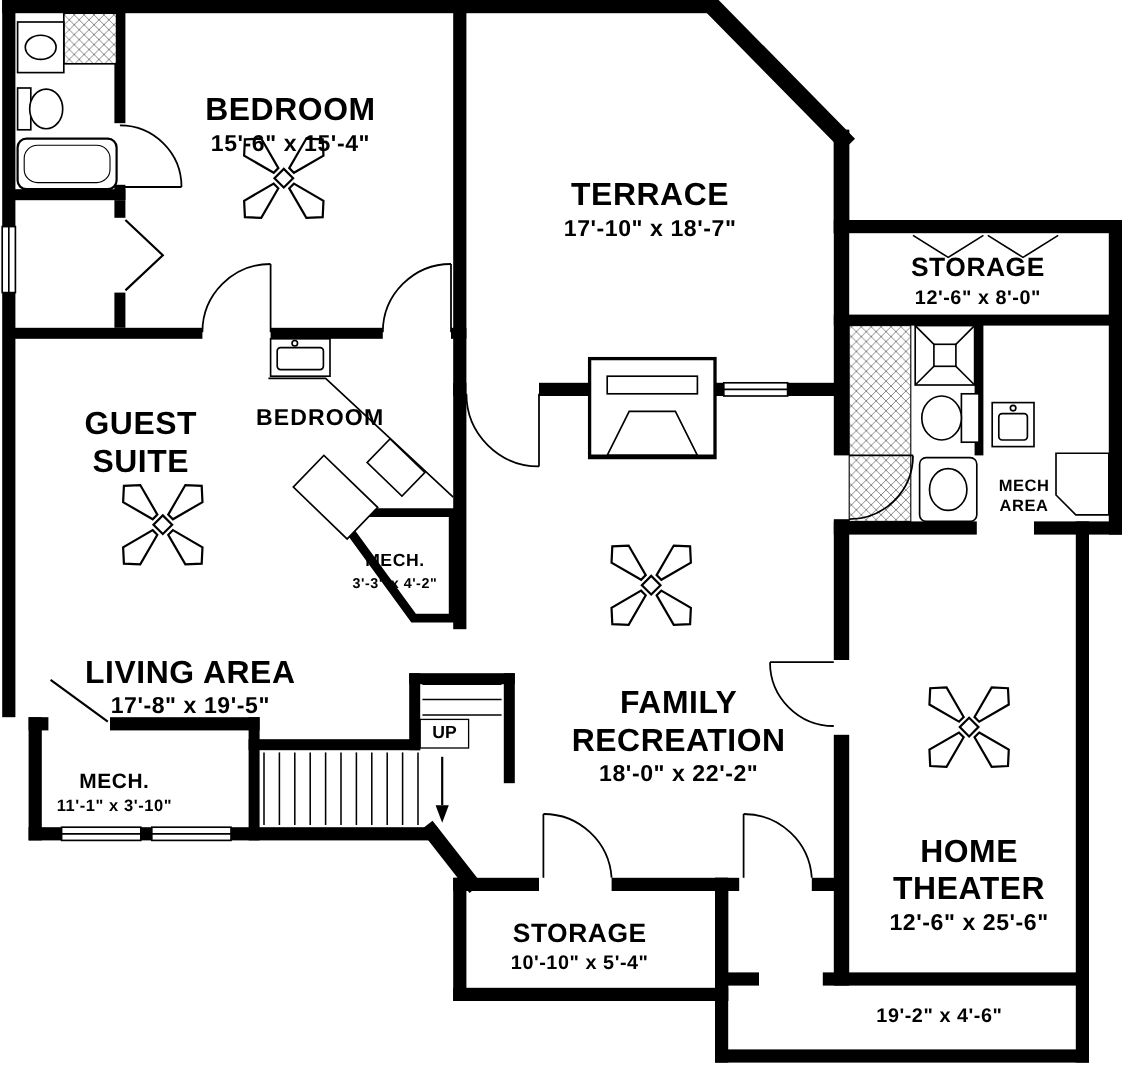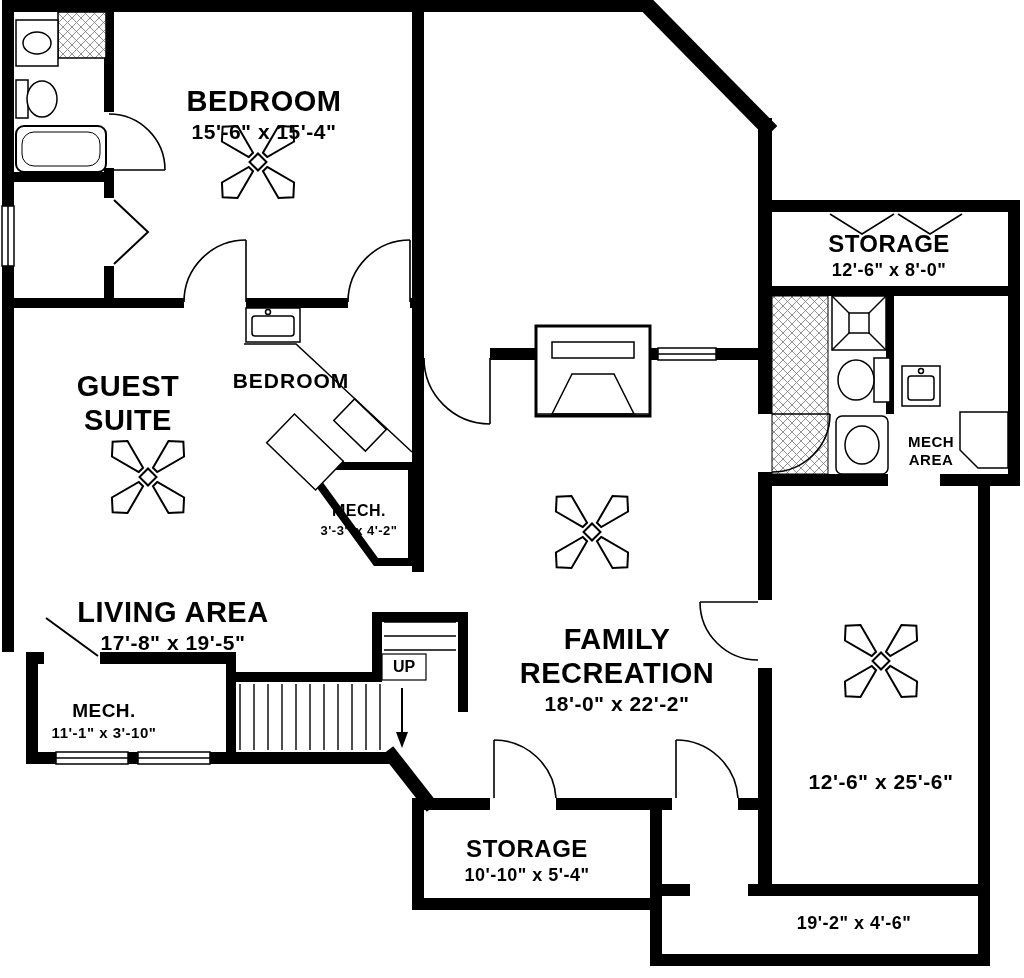--- a/index.html
+++ b/index.html
@@ -248,20 +248,24 @@
   <use href="#fan" transform="translate(148,477)"></use>
   <use href="#fan" transform="translate(592,532)"></use>
   <use href="#fan" transform="translate(881,661)"></use>
 </svg>
 
 <div class="lbl s-xl" style="left:264px;top:90px">
   <div class="name">BEDROOM</div>
   <div class="dims">15'-6" x 15'-4"</div>
 </div>
 
+<div class="lbl s-xl" style="left:591px;top:167px">
+  <div class="name">TERRACE</div>
+  <div class="dims">17'-10" x 18'-7"</div>
+</div>
 
 <div class="lbl s-lg" style="left:889px;top:256px">
   <div class="name">STORAGE</div>
   <div class="dims">12'-6" x 8'-0"</div>
 </div>
 
 <div class="lbl s-xl wrap" style="left:128px;top:379px;width:160px">
   <div class="name">GUEST SUITE</div>
 </div>
 
@@ -296,20 +300,21 @@
 <div class="lbl s-up" style="left:404px;top:667px">
   <div class="name">UP</div>
 </div>
 
 <div class="lbl s-lg" style="left:527px;top:861px">
   <div class="name">STORAGE</div>
   <div class="dims">10'-10" x 5'-4"</div>
 </div>
 
 <div class="lbl s-xl wrap" style="left:881px;top:781px;width:180px">
+  <div class="name">HOME THEATER</div>
   <div class="dims">12'-6" x 25'-6"</div>
 </div>
 
 <div class="lbl s-lg" style="left:854px;top:923px">
   <div class="dims">19'-2" x 4'-6"</div>
 </div>
 
 </div>
 
 </body></html>

